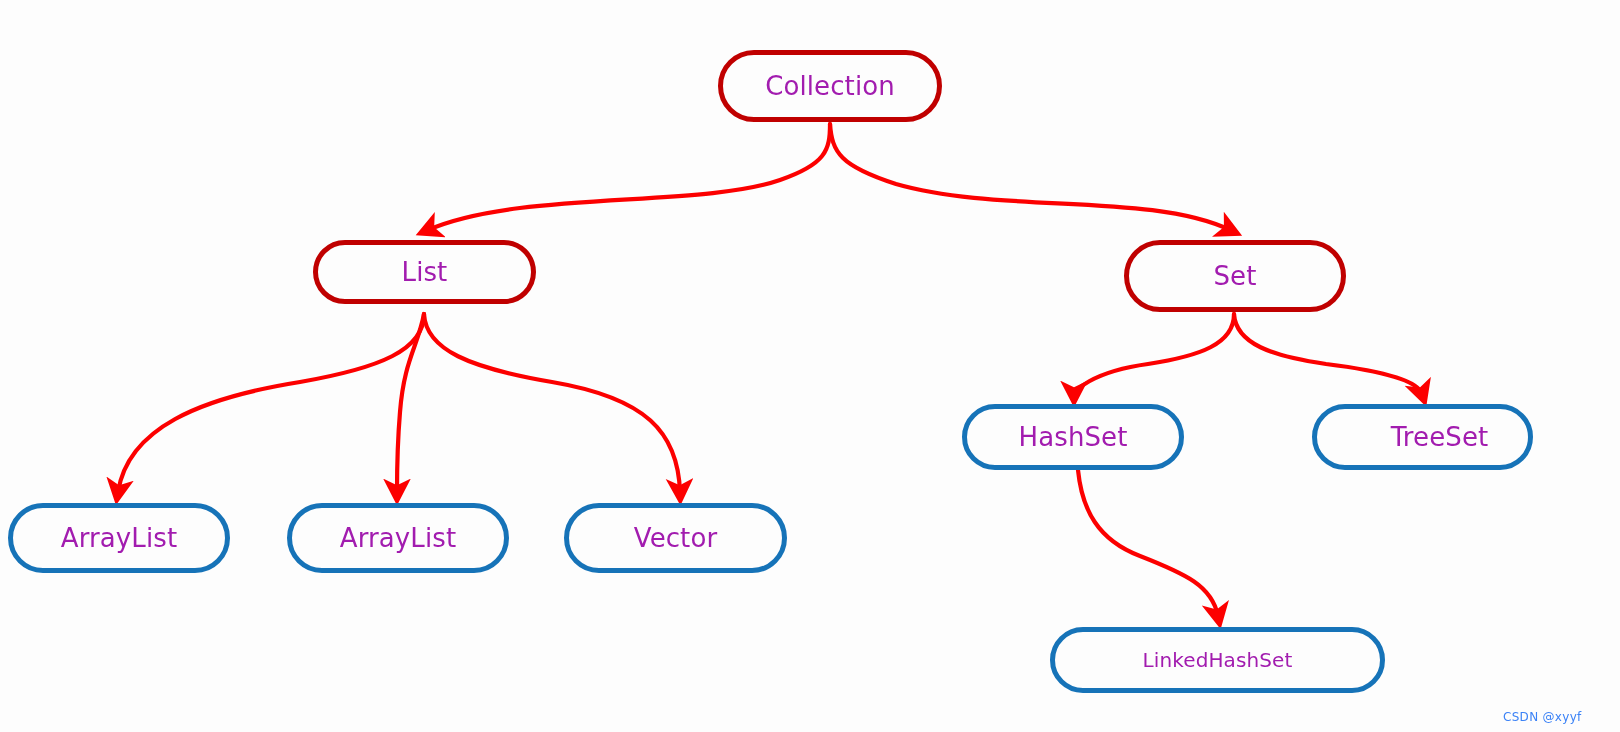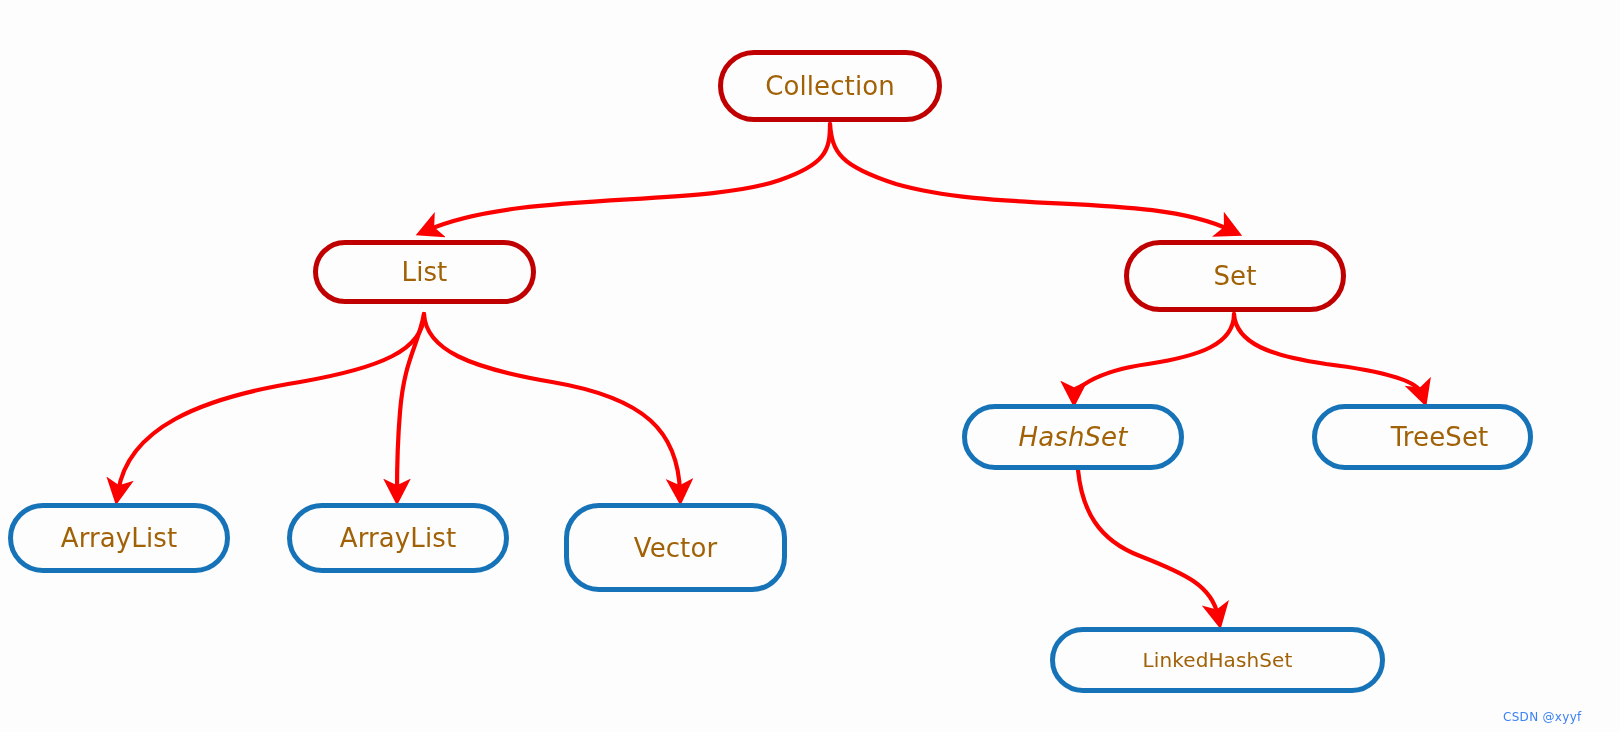--- a/index.html
+++ b/index.html
@@ -30,21 +30,21 @@
     display: flex;
     align-items: center;
     justify-content: center;
     background: #fdfdfd;
     border-style: solid;
     text-align: center;
     white-space: nowrap;
     z-index: 2;
   }
   .node-label {
-    color: #a16207;
+    color: #a21caf;
     font-weight: 400;
     letter-spacing: 0.1px;
     line-height: 1;
   }
   .node.interface {
     border-color: #c00000;
     border-width: 5px;
     border-radius: 40px;
   }
   .node.impl {
@@ -94,25 +94,25 @@
       </div>
       <div class="node interface" style="left: 1124px; top: 240px; width: 222px; height: 72px; border-radius: 36px;">
         <span class="node-label" style="font-size: 26px;">Set</span>
       </div>
       <div class="node impl" style="left: 8px; top: 503px; width: 222px; height: 70px; border-radius: 35px;">
         <span class="node-label" style="font-size: 26px;">ArrayList</span>
       </div>
       <div class="node impl" style="left: 287px; top: 503px; width: 222px; height: 70px; border-radius: 35px;">
         <span class="node-label" style="font-size: 26px;">ArrayList</span>
       </div>
-      <div class="node impl" style="left: 564px; top: 503px; width: 223px; height: 89px; border-radius: 35px;">
+      <div class="node impl" style="left: 564px; top: 503px; width: 223px; height: 70px; border-radius: 35px;">
         <span class="node-label" style="font-size: 26px;">Vector</span>
       </div>
       <div class="node impl" style="left: 962px; top: 404px; width: 222px; height: 66px; border-radius: 33px;">
-        <span class="node-label" style="font-size: 26px; font-style: italic;">HashSet</span>
+        <span class="node-label" style="font-size: 26px;">HashSet</span>
       </div>
       <div class="node impl" style="left: 1312px; top: 404px; width: 221px; height: 66px; border-radius: 33px;">
         <span class="node-label" style="font-size: 26px; margin-left: 34px;">TreeSet</span>
       </div>
       <div class="node impl" style="left: 1050px; top: 627px; width: 335px; height: 66px; border-radius: 33px;">
         <span class="node-label" style="font-size: 20px;">LinkedHashSet</span>
       </div>
     </div>
 
   <div class="watermark" style="left: 1503px; top: 710px;">CSDN @xyyf</div>

